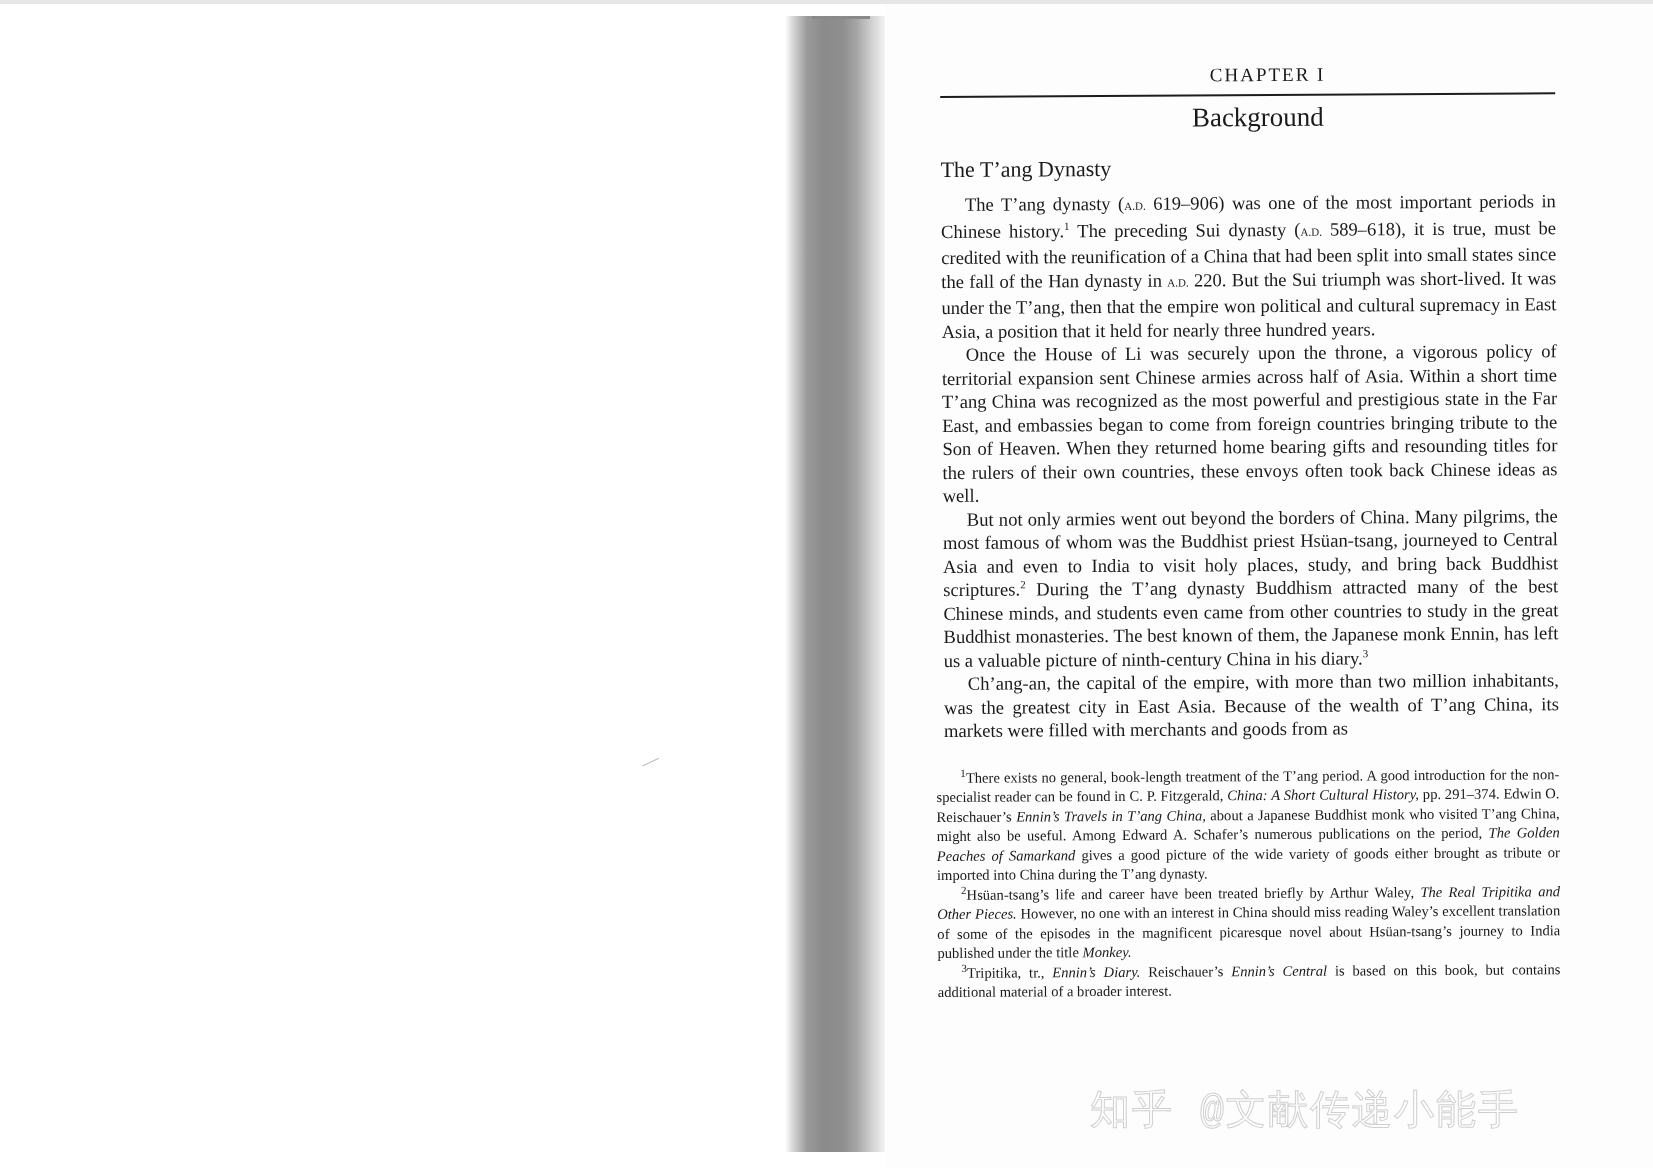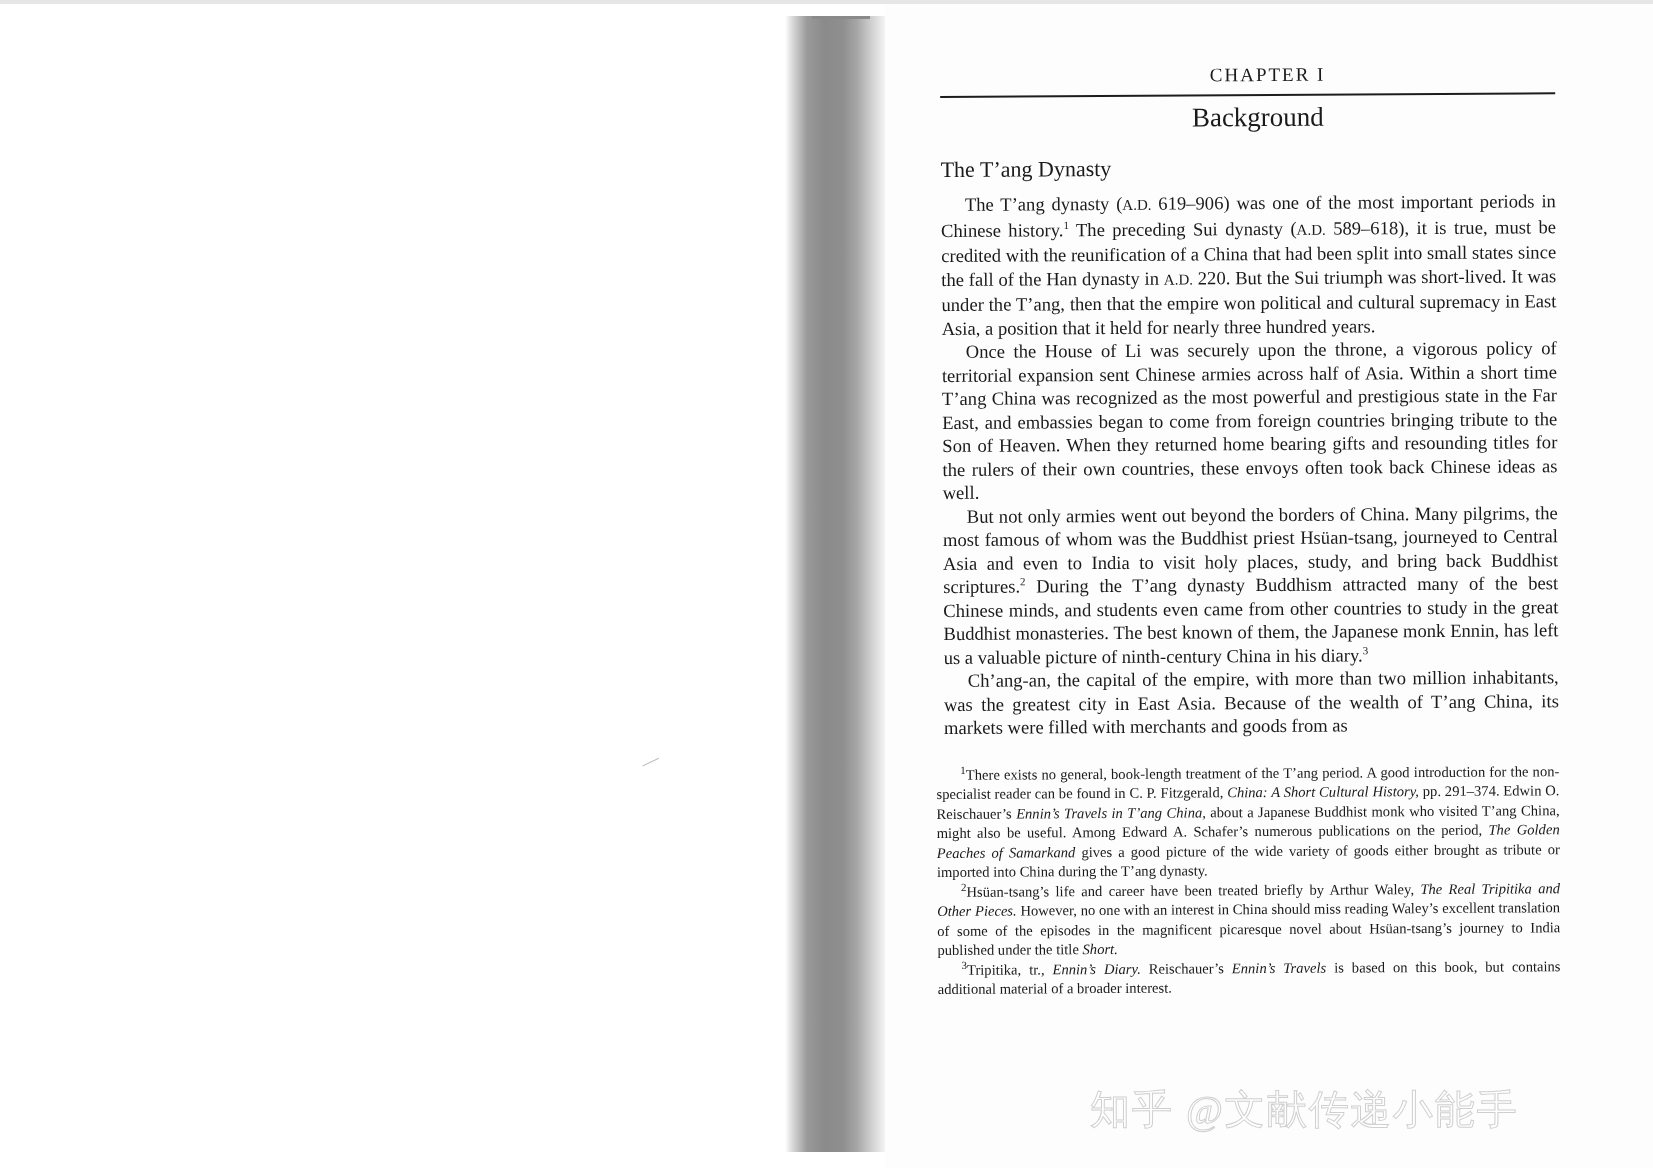--- a/index.html
+++ b/index.html
@@ -48,33 +48,33 @@
     .chapter-title {
       text-align: center; font-size: 27px; margin: 2px 0 22px 0; padding-left: 20px;
     }
     .section-heading {
       font-size: 22px; margin: 0 0 10px 0;
     }
     .body-text p {
       font-size: 18.6px; line-height: 23.5px; margin: 0;
       text-align: justify; text-indent: 24px;
     }
-    .sc { font-variant: small-caps; font-size: 15px; }
+    .sc { font-variant: small-caps; font-size: 11px; }
     sup { font-size: 11px; line-height: 0; }
     .footnotes {
       margin-top: 26px; margin-left: -8px;
     }
     .footnotes p {
       font-size: 14.6px; line-height: 19.5px; margin: 0;
       text-align: justify; text-indent: 24px;
     }
     .footnotes i { font-style: italic; }
     .watermark {
       position: absolute; left: 1090px; top: 1082px;
-      font-family: Liberation Serif, serif; font-size: 40px;
+      font-family: Liberation Mono, monospace; font-size: 40px;
       color: rgba(255,255,255,0.85);
       -webkit-text-stroke: 1px rgba(150,150,150,0.45);
       letter-spacing: 2px; white-space: nowrap;
     }
   </style>
 </head>
 <body>
 
 <div class="scan-edge-top"></div>
 
@@ -102,21 +102,21 @@
       <span>But not only armies went out beyond the borders of China. Many pilgrims, the most famous of whom was the Buddhist priest Hsüan-tsang, journeyed to Central Asia and even to India to visit holy places, study, and bring back Buddhist scriptures.</span><sup>2</sup><span> During the T’ang dynasty Buddhism attracted many of the best Chinese minds, and students even came from other countries to study in the great Buddhist monasteries. The best known of them, the Japanese monk Ennin, has left us a valuable picture of ninth-century China in his diary.</span><sup>3</sup>
     </p>
     <p>Ch’ang-an, the capital of the empire, with more than two million inhabitants, was the greatest city in East Asia. Because of the wealth of T’ang China, its markets were filled with merchants and goods from as</p>
   </div>
 
   <div class="footnotes">
     <p>
       <sup>1</sup><span>There exists no general, book-length treatment of the T’ang period. A good introduction for the non-specialist reader can be found in C. P. Fitzgerald, </span><i>China: A Short Cultural History,</i><span> pp. 291–374. Edwin O. Reischauer’s </span><i>Ennin’s Travels in T’ang China,</i><span> about a Japanese Buddhist monk who visited T’ang China, might also be useful. Among Edward A. Schafer’s numerous publications on the period, </span><i>The Golden Peaches of Samarkand</i><span> gives a good picture of the wide variety of goods either brought as tribute or imported into China during the T’ang dynasty.</span>
     </p>
     <p>
-      <sup>2</sup><span>Hsüan-tsang’s life and career have been treated briefly by Arthur Waley, </span><i>The Real Tripitika and Other Pieces.</i><span> However, no one with an interest in China should miss reading Waley’s excellent translation of some of the episodes in the magnificent picaresque novel about Hsüan-tsang’s journey to India published under the title </span><i>Short.</i>
+      <sup>2</sup><span>Hsüan-tsang’s life and career have been treated briefly by Arthur Waley, </span><i>The Real Tripitika and Other Pieces.</i><span> However, no one with an interest in China should miss reading Waley’s excellent translation of some of the episodes in the magnificent picaresque novel about Hsüan-tsang’s journey to India published under the title </span><i>Monkey.</i>
     </p>
     <p>
-      <sup>3</sup><span>Tripitika, tr., </span><i>Ennin’s Diary.</i><span> Reischauer’s </span><i>Ennin’s Travels</i><span> is based on this book, but contains additional material of a broader interest.</span>
+      <sup>3</sup><span>Tripitika, tr., </span><i>Ennin’s Diary.</i><span> Reischauer’s </span><i>Ennin’s Central</i><span> is based on this book, but contains additional material of a broader interest.</span>
     </p>
   </div>
 </div>
 
 <div class="watermark">知乎 @文献传递小能手</div>
 
 </body></html>

